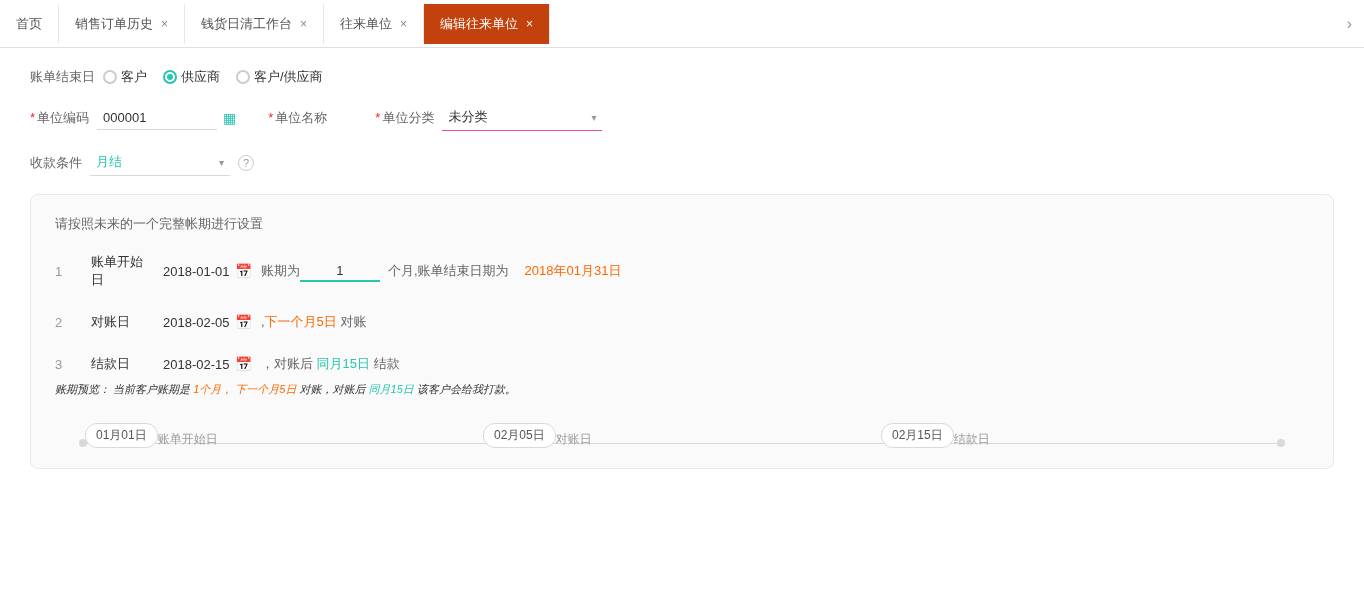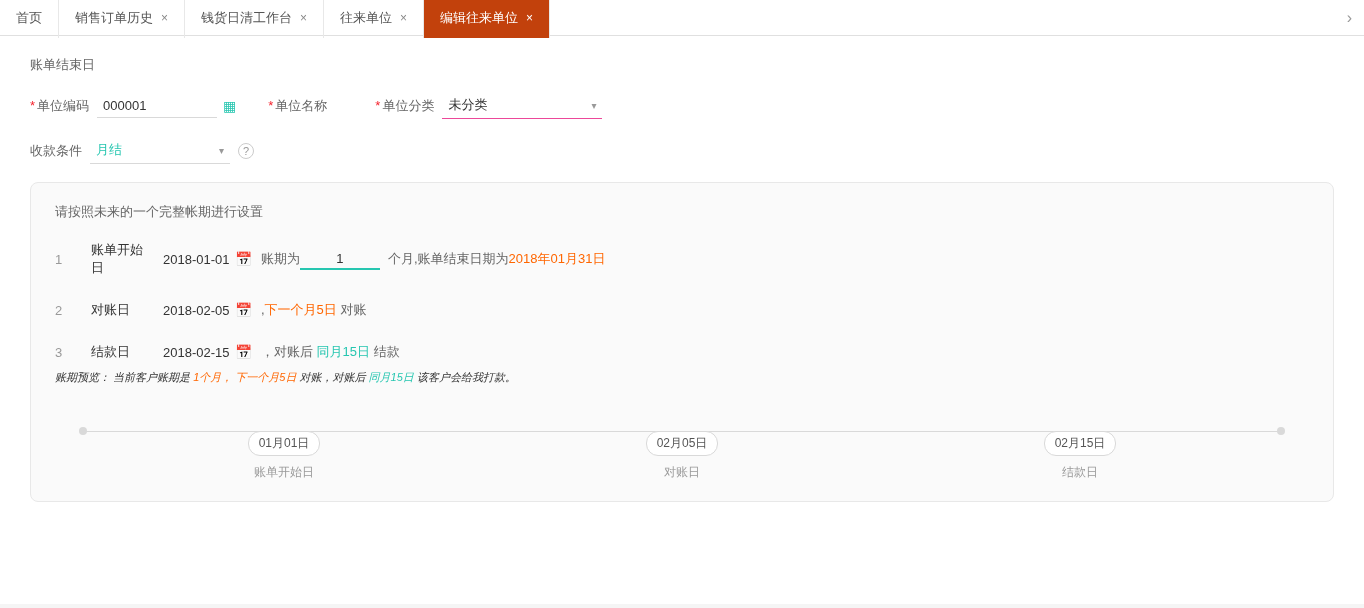--- a/index.html
+++ b/index.html
@@ -4,21 +4,21 @@
   <style>
     * { box-sizing: border-box; margin: 0; padding: 0; }
     body { font-family: 'Microsoft YaHei', '微软雅黑', Arial, sans-serif; font-size: 13px; background: #f5f5f5; color: #333; }
 
     
     .tab-bar {
       display: flex;
       align-items: center;
       background: #fff;
       border-bottom: 1px solid #e0e0e0;
-      height: 36px;
+      height: 48px;
       padding: 0 0;
     }
     .tab {
       display: flex;
       align-items: center;
       padding: 0 16px;
       height: 40px;
       cursor: pointer;
       font-size: 13px;
       color: #555;
@@ -254,24 +254,23 @@
       background: #d9d9d9;
     }
     .timeline-points {
       display: flex;
       justify-content: space-between;
       width: 100%;
       position: relative;
     }
     .tl-point {
       display: flex;
-      flex-direction: column;
+      flex-direction: row;
       align-items: center;
       flex: 1;
-      margin-top: 20px;
     }
     .tl-badge {
       background: #fff;
       border: 1px solid #d9d9d9;
       border-radius: 12px;
       padding: 3px 10px;
       font-size: 12px;
       color: #555;
       white-space: nowrap;
       position: relative;
@@ -306,20 +305,34 @@
     <span>编辑往来单位</span>
     <span class="close-btn">×</span>
   </div>
   <div class="tab-more">›</div>
 </div>
 
 <div class="main-content">
 
   <div class="form-row">
     <span class="form-label">账单结束日</span>
+    <div class="radio-group">
+      <div class="radio-item">
+        <div class="radio-circle"></div>
+        <span>客户</span>
+      </div>
+      <div class="radio-item">
+        <div class="radio-circle checked"></div>
+        <span>供应商</span>
+      </div>
+      <div class="radio-item">
+        <div class="radio-circle"></div>
+        <span>客户/供应商</span>
+      </div>
+    </div>
   </div>
 
   <div class="form-row">
     <span class="required-star">*</span>
     <span class="form-label">单位编码</span>
     <input class="input-field input-medium" value="000001" style="">
     <span class="cal-icon">▦</span>
 
     <span style="margin-left:32px;" class="required-star">*</span>
     <span class="form-label">单位名称</span>
@@ -345,21 +358,21 @@
     <div class="card-title">请按照未来的一个完整帐期进行设置</div>
 
     <div class="period-row">
       <span class="period-num">1</span>
       <span class="period-field-label">账单开始日</span>
       <span class="period-date">2018-01-01</span>
       <span class="cal-icon">📅</span>
       <span class="period-suffix">账期为</span>
       <input class="months-input" value="1" style="">
       <span class="period-suffix">个月,账单结束日期为</span>
-      <span class="highlight-orange" style="margin-left:0;">2018年01月31日</span>
+      <span class="highlight-orange" style="margin-left:16px;">2018年01月31日</span>
     </div>
 
     <div class="period-row">
       <span class="period-num">2</span>
       <span class="period-field-label">对账日</span>
       <span class="period-date">2018-02-05</span>
       <span class="cal-icon">📅</span>
       <span class="period-suffix">
         ,<span style="color:#ff6600;">下一个月5日</span> 对账
       </span>

